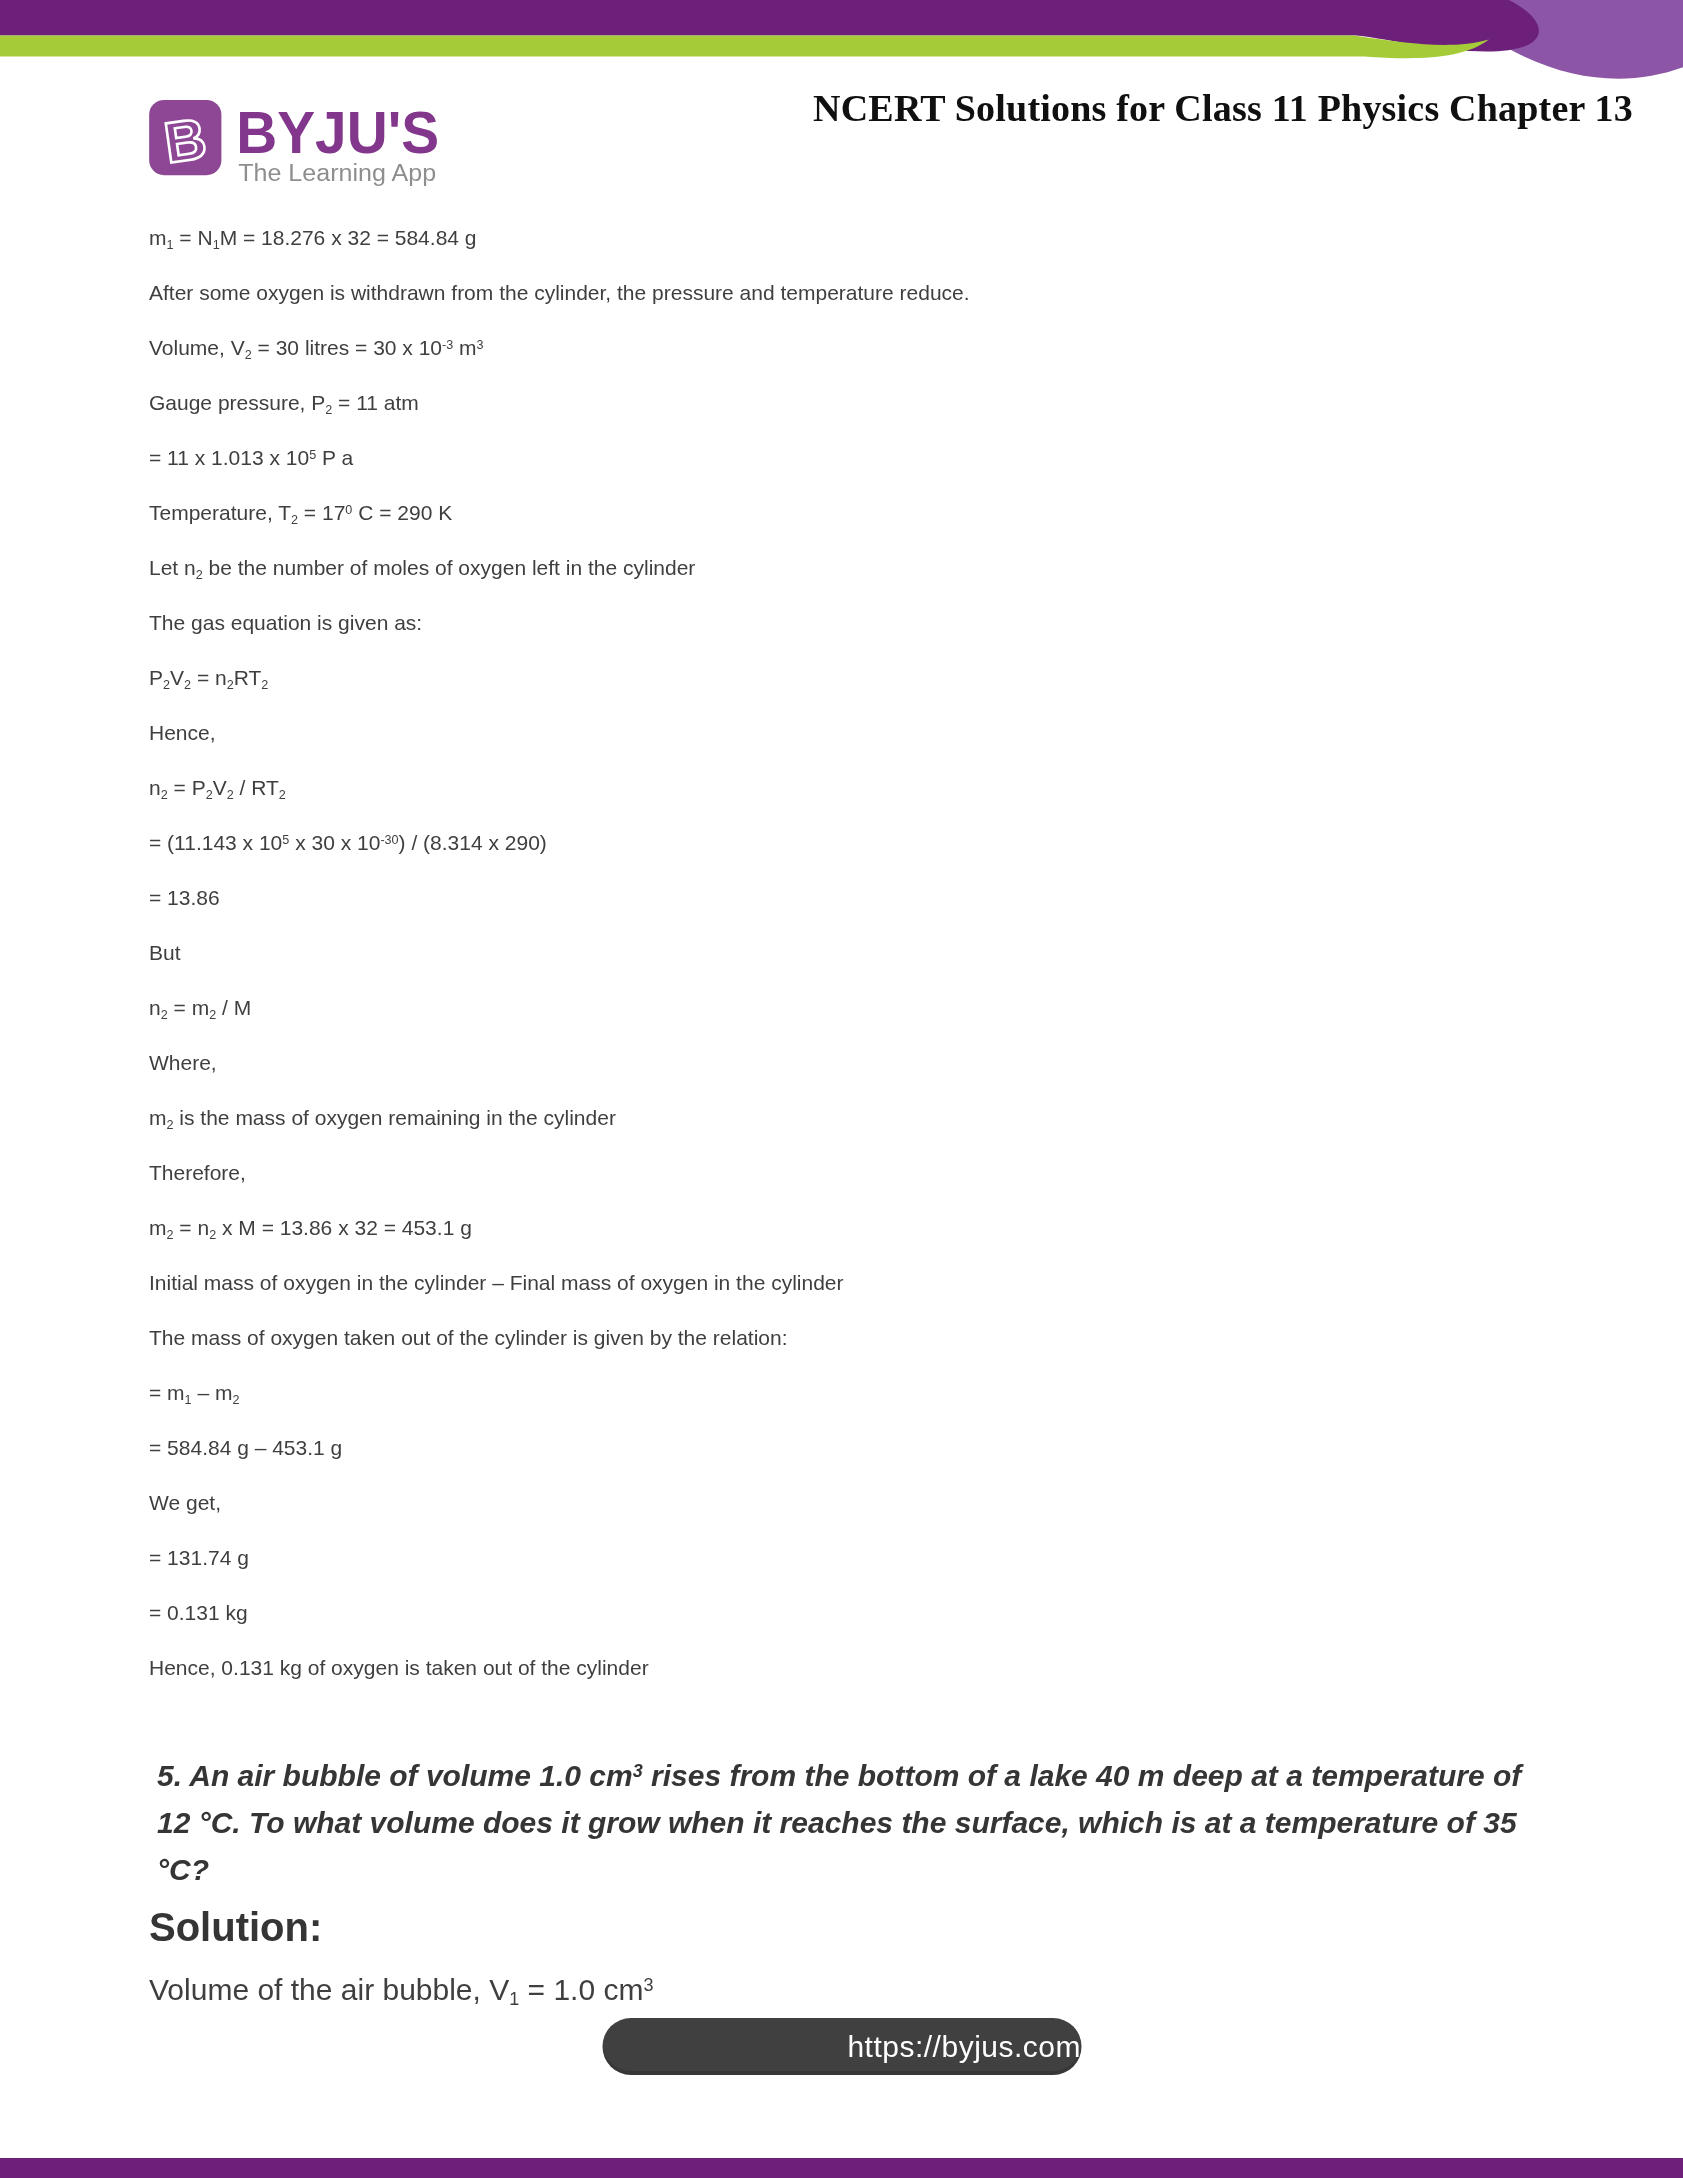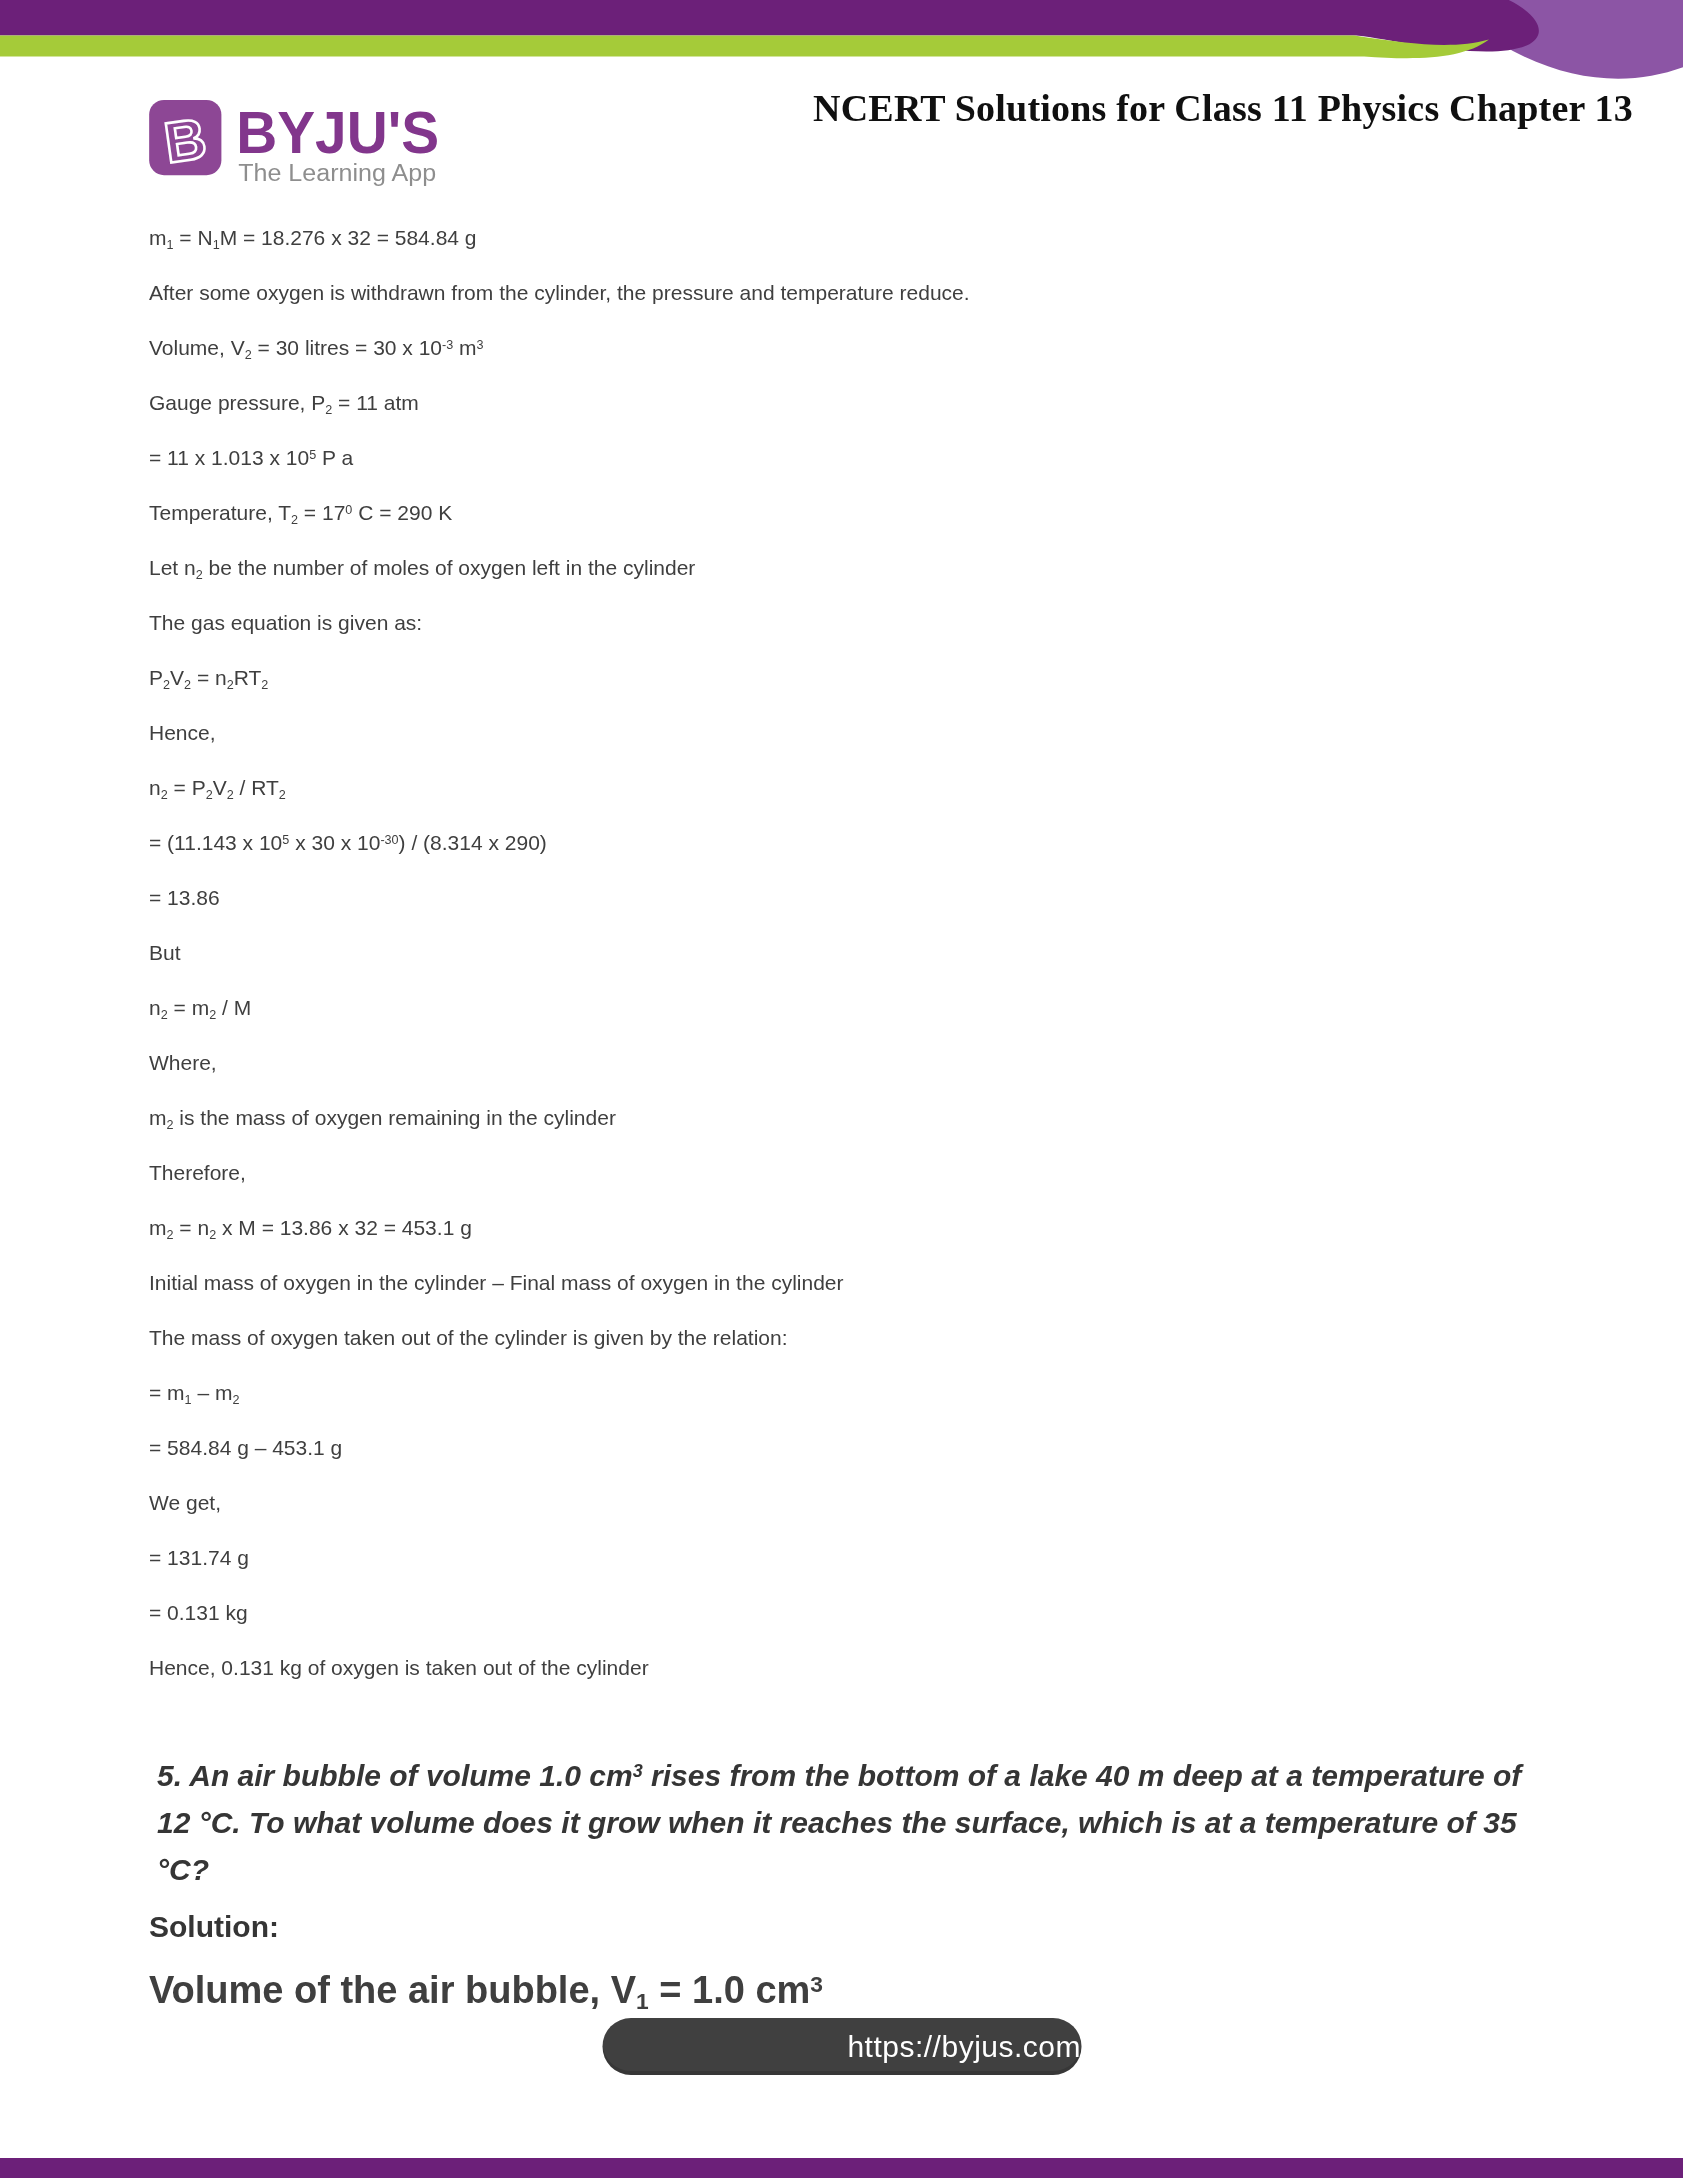--- a/index.html
+++ b/index.html
@@ -18,22 +18,22 @@
     font-size:38px;line-height:47px;color:#101010;letter-spacing:0.2px;
   }
   
   #bodycol{position:absolute;left:149px;top:210px;width:1406px;}
   #bodycol p.line{margin:0;font-size:21px;line-height:55px;color:#3f3f3f;white-space:nowrap;}
   sub{font-size:60%;vertical-align:-0.28em;line-height:0;}
   sup{font-size:60%;vertical-align:0.5em;line-height:0;}
   
   #question{margin:61px 0 0 0;font-size:30px;line-height:39px;font-weight:bold;color:#353535;}
   #question p{margin:8px;font-style:italic;}
-  #solution-label{margin:19px 0 0 0;font-size:30px;line-height:38px;font-weight:bold;color:#353535;}
-  #solution-line{margin:25px 0 0 0;font-size:38px;line-height:38px;color:#3f3f3f;font-weight:bold;}
+  #solution-label{margin:19px 0 0 0;font-size:40px;line-height:38px;font-weight:bold;color:#353535;}
+  #solution-line{margin:25px 0 0 0;font-size:30px;line-height:38px;color:#3f3f3f;}
   
   #footer-pill{
     position:absolute;left:50%;top:2018px;transform:translateX(-50%);
     width:479px;height:57px;border-radius:29px;background:#404040;
     box-shadow:inset 0 -4px 0 rgba(0,0,0,0.14);
     display:flex;align-items:center;justify-content:flex-end;cursor:pointer;
   }
   #footer-pill span{color:#ffffff;font-size:30px;letter-spacing:0.5px;}
   #footer-bar{position:absolute;left:0;bottom:0;width:1683px;height:20px;background:#6C2079;}
 </style>

